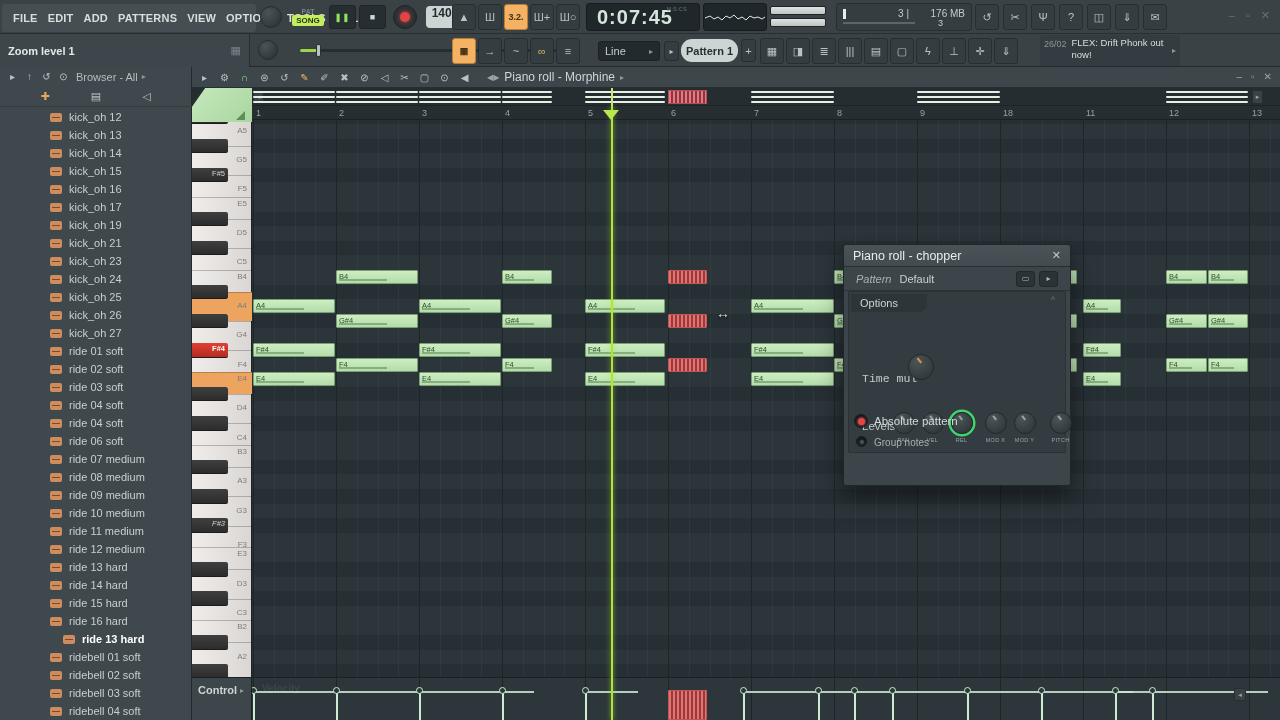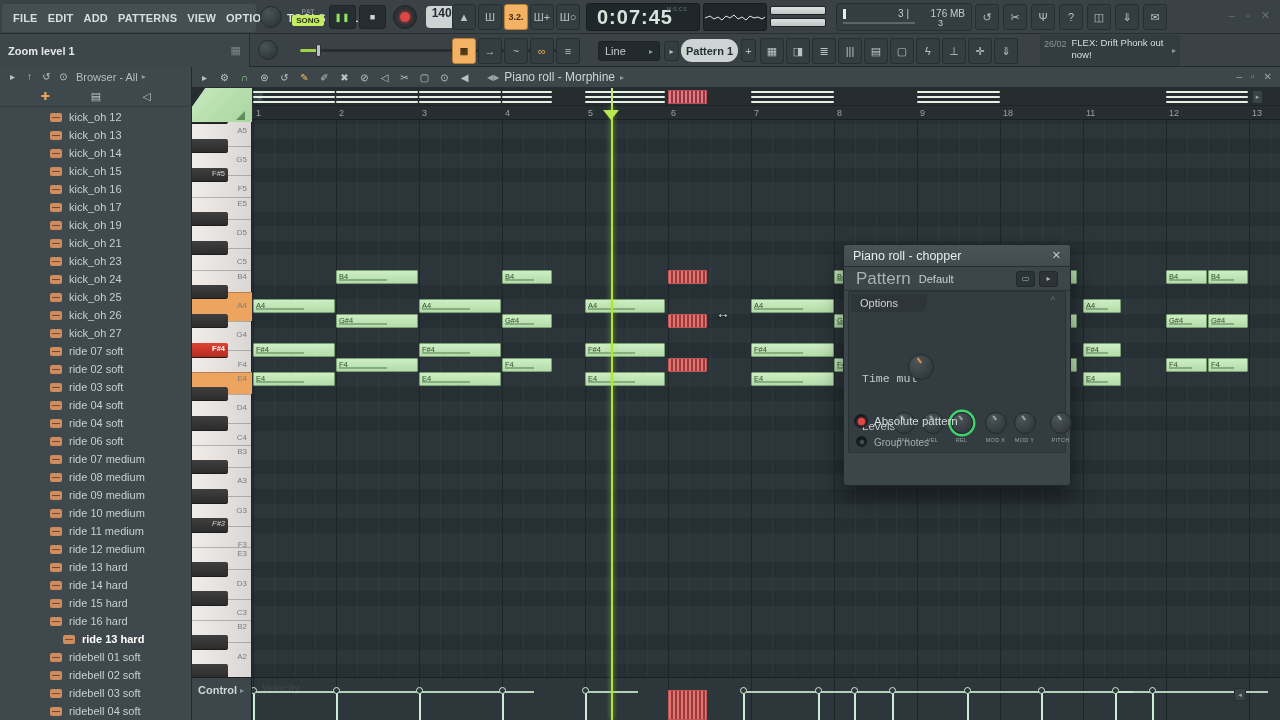--- a/index.html
+++ b/index.html
@@ -122,21 +122,21 @@
   .lred{position:absolute;top:12px;height:30px;background:repeating-linear-gradient(90deg,#e37272 0 2px,#963a3a 2px 4px);border:1px solid #c35555;}
   .ctrl-btn{position:absolute;right:34px;top:10px;width:12px;height:13px;background:#394246;border:1px solid #272e31;border-radius:2px;color:#9aa4a6;font-size:7px;display:flex;align-items:center;justify-content:center;z-index:6;}
   
   .cursor{position:absolute;font-size:14px;color:#d5dcde;text-shadow:0 1px 2px #000;z-index:11;}
   
   .dialog{position:absolute;left:651px;top:177px;width:228px;height:242px;background:#3c4549;border:1px solid #20262a;border-radius:3px;box-shadow:0 10px 24px rgba(0,0,0,.5);z-index:10;}
   .dlg-title{position:absolute;left:0;top:0;width:100%;height:22px;background:linear-gradient(#4a5357,#424b4f);border-bottom:1px solid #272e31;border-radius:3px 3px 0 0;display:flex;align-items:center;padding:0 9px;}
   .dlg-title-text{font-size:12.5px;color:#e8ecec;flex:1;}
   .dlg-x{color:#c2cacd;font-size:11px;}
   .dlg-pattern{position:absolute;left:0;top:22px;width:100%;height:24px;display:flex;align-items:center;padding:0 12px;border-bottom:1px solid #2c3336;}
-  .dlg-pattern .lbl{font-size:17px;color:#a8b2b4;margin-right:8px;}
+  .dlg-pattern .lbl{font-size:11px;color:#a8b2b4;margin-right:8px;font-style:italic;}
   .dlg-pattern .val{font-size:11px;color:#c8d0d1;flex:1;}
   .fbtn{width:19px;height:16px;background:#2c3336;border:1px solid #21272a;border-radius:3px;color:#aeb7b9;font-size:8px;display:flex;align-items:center;justify-content:center;margin-left:4px;}
   .dlg-options{position:absolute;left:4px;top:46px;right:4px;height:162px;background:#333c40;border:1px solid #2b3235;border-radius:2px;}
   .opt-tab{position:absolute;left:2px;top:2px;width:76px;height:18px;background:#2d3539;border-radius:0 0 8px 0;display:flex;align-items:center;padding-left:9px;font-size:11px;color:#cdd4d5;}
   .opt-chev{position:absolute;right:10px;top:3px;color:#6e797c;font-size:9px;}
   .dlg-lbl{position:absolute;font-size:11.5px;color:#c3cbcc;}
   .knob{width:22px;height:22px;border-radius:50%;background:radial-gradient(circle at 35% 28%,#4b5457,#333b3e 72%);border:1px solid #23292c;position:relative;}
   .knob::after{content:"";position:absolute;left:50%;top:2px;width:1.5px;height:5px;background:#9aa4a6;transform:translateX(-50%) rotate(-38deg);transform-origin:bottom center;}
   .knob.active{box-shadow:0 0 0 2.5px #3fd46c;}
   .knob.big{width:26px;height:26px;}
@@ -345,21 +345,21 @@
         <div class="b-row">
           <span class="wave"></span>
           <span class="b-label">kick_oh 26</span>
         </div>
         <div class="b-row">
           <span class="wave"></span>
           <span class="b-label">kick_oh 27</span>
         </div>
         <div class="b-row">
           <span class="wave"></span>
-          <span class="b-label">ride 07 soft</span>
+          <span class="b-label">ride 01 soft</span>
         </div>
         <div class="b-row">
           <span class="wave"></span>
           <span class="b-label">ride 02 soft</span>
         </div>
         <div class="b-row">
           <span class="wave"></span>
           <span class="b-label">ride 03 soft</span>
         </div>
         <div class="b-row">

